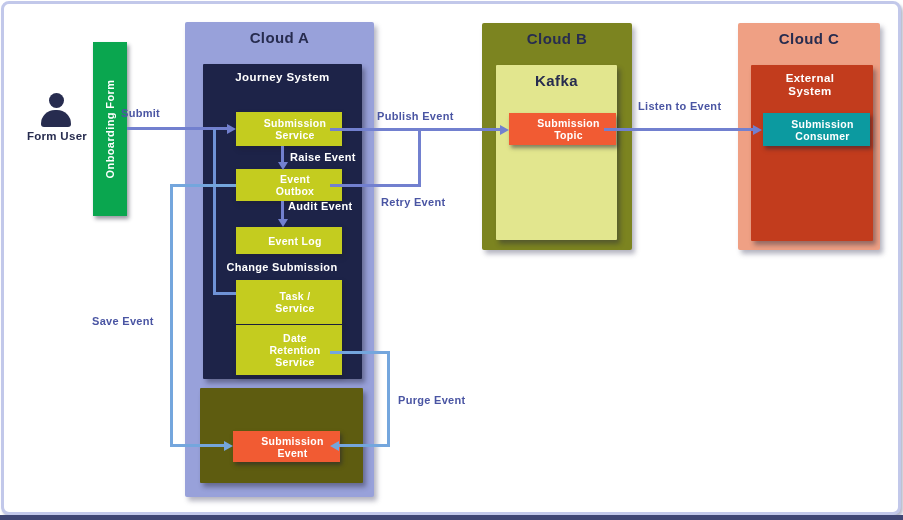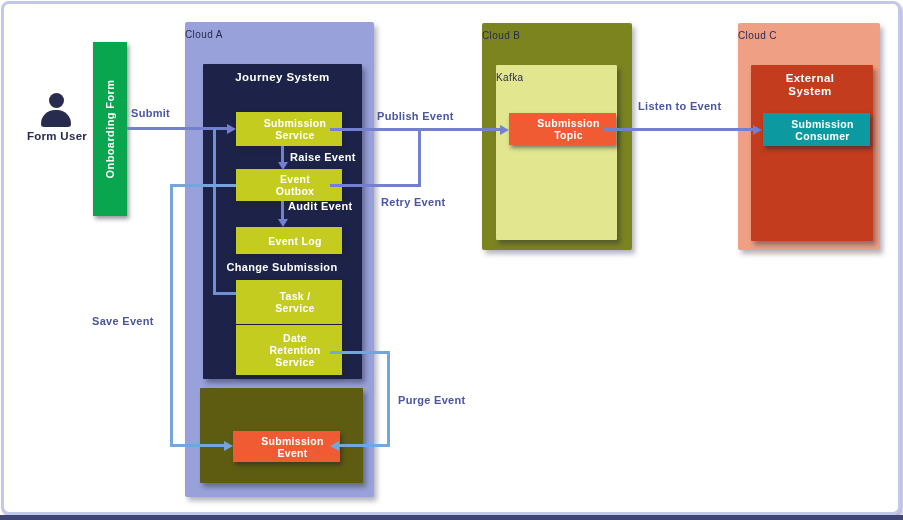--- a/index.html
+++ b/index.html
@@ -17,22 +17,22 @@
   #bottom-bar{
     position:absolute;left:0;bottom:0;width:903px;height:5px;
     background:#3f4674;
   }
   .abs{position:absolute;}
   .cloud{
     position:absolute;border-radius:2px;
     box-shadow:3px 4px 5px rgba(70,70,100,0.40);
   }
   .cloud-title{
-    position:absolute;text-align:left;font-weight:normal;
-    font-size:10px;letter-spacing:.4px;color:#272c4f;
+    position:absolute;text-align:center;font-weight:bold;
+    font-size:15px;letter-spacing:.4px;color:#272c4f;
   }
   .panel{
     position:absolute;border-radius:1px;
     box-shadow:3px 4px 5px rgba(40,40,60,0.45);
   }
   .panel-title{
     position:absolute;text-align:center;font-weight:bold;
     font-size:11.5px;letter-spacing:.4px;color:#ffffff;
   }
   .node{
@@ -145,21 +145,21 @@
     <div>External</div>
     <div>System</div>
   </div>
   <div class="node" style="left:763px;top:113px;width:95px;height:33px;background:#0c9aa0;">
     <span>Submission</span>
     <span>Consumer</span>
   </div>
 
   <div class="hline c1" style="left:127px;top:127px;width:101px;"></div>
   <div class="ah ah-right" style="left:227px;top:123.5px;"></div>
-  <div class="edge-label" style="left:131px;top:107px;">Submit</div>
+  <div class="edge-label" style="left:121px;top:107px;">Submit</div>
 
   <div class="vline c3" style="left:213px;top:129px;height:166px;"></div>
   <div class="hline c3" style="left:213px;top:292px;width:23px;"></div>
 
   <div class="hline c1" style="left:330px;top:128px;width:172px;"></div>
   <div class="ah ah-right" style="left:500px;top:124.5px;"></div>
   <div class="edge-label" style="left:377px;top:110px;">Publish Event</div>
 
   <div class="hline c1" style="left:330px;top:184px;width:91px;"></div>
   <div class="vline c1" style="left:418px;top:129px;height:58px;"></div>

